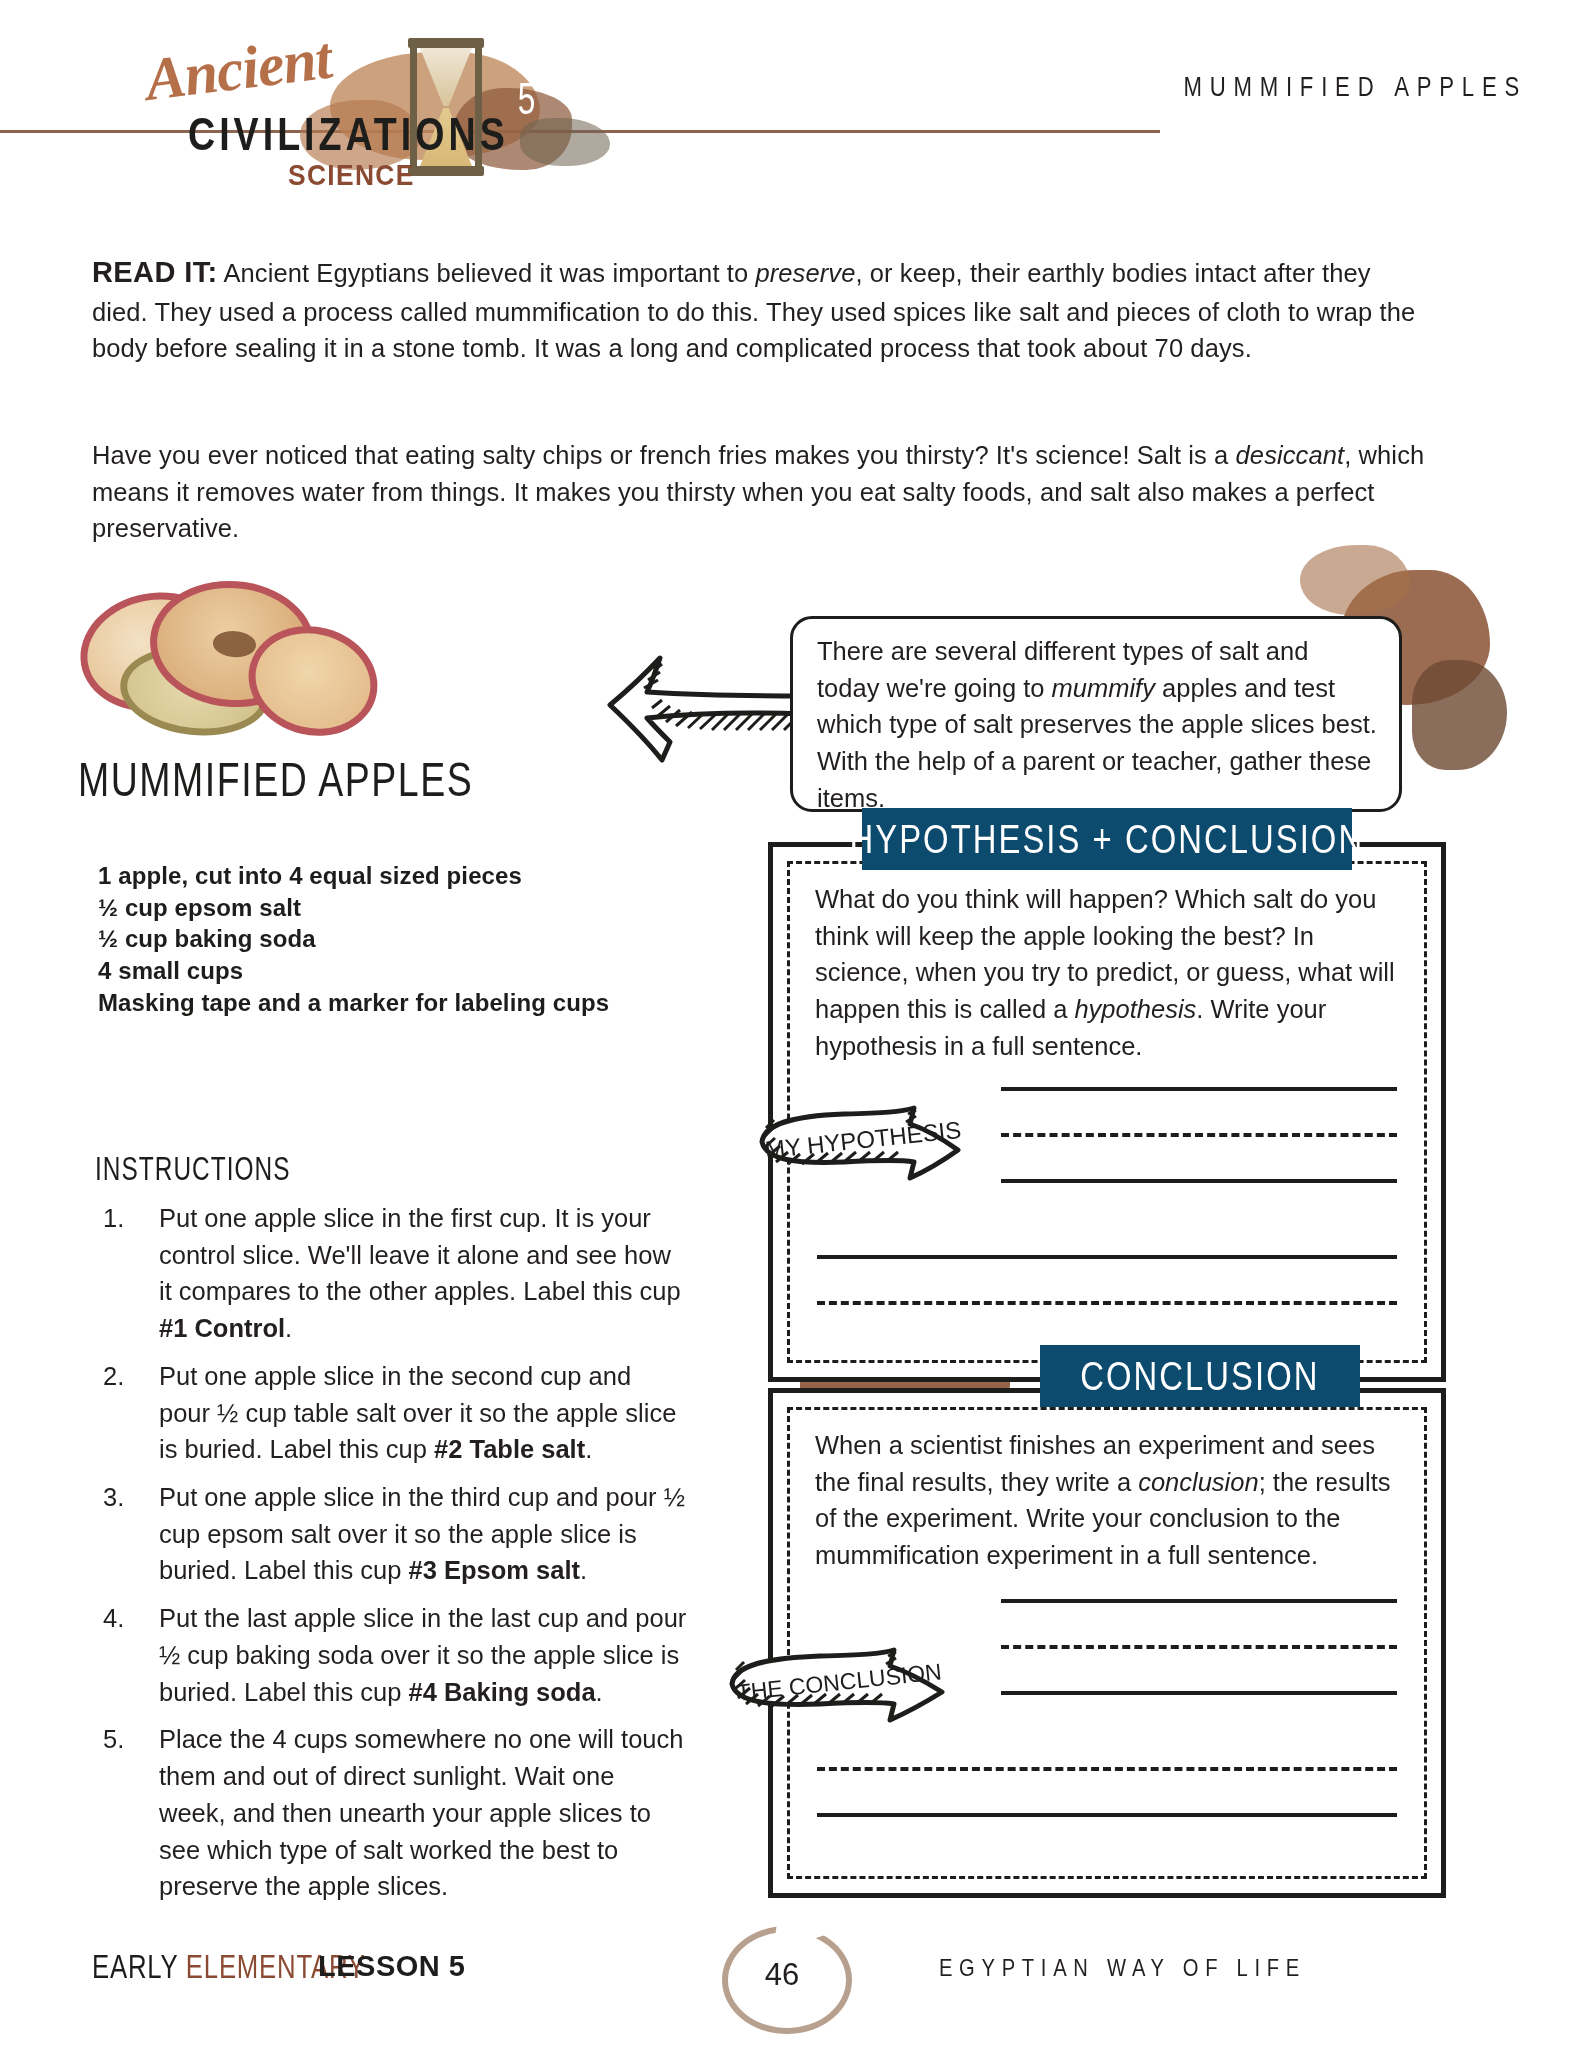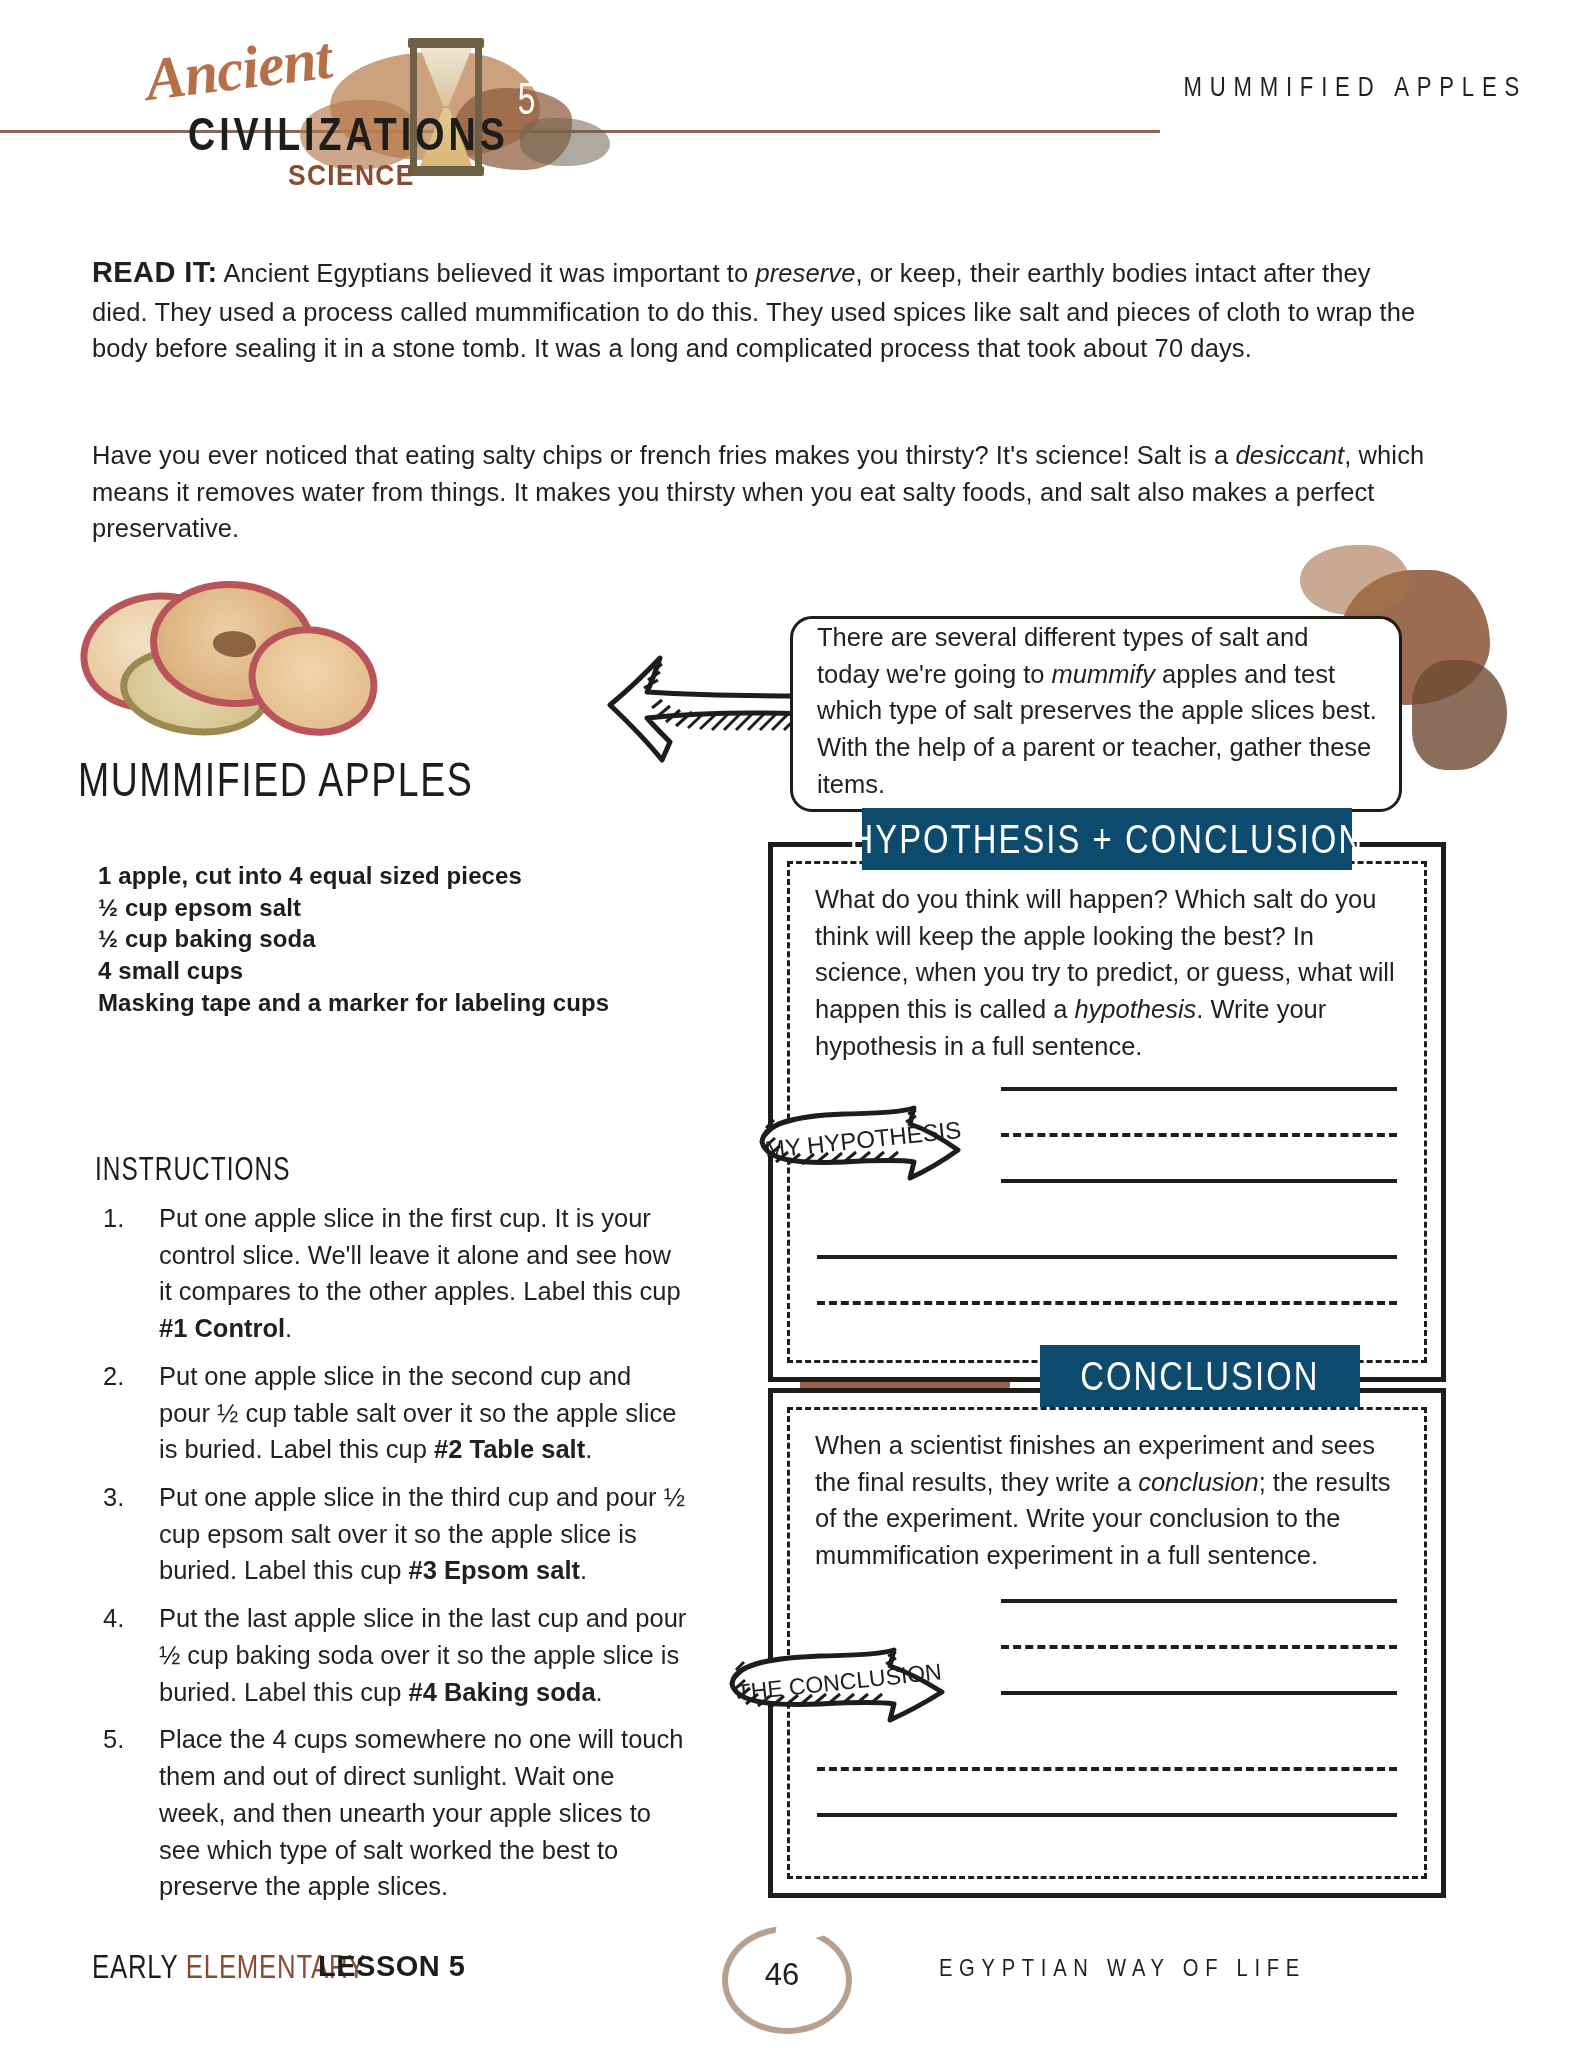--- a/index.html
+++ b/index.html
@@ -90,21 +90,21 @@
   #instructions{position:absolute;left:95px;top:1192px;width:600px;}
   #instructions ol{margin:8px;padding:0 0 0 56px;list-style:none;counter-reset:step;}
   #instructions li{counter-increment:step;position:relative;margin-bottom:11px;
       font-size:25.5px;line-height:1.44;font-weight:300;color:#231f20;}
   #instructions li:before{content:counter(step) ".";position:absolute;left:-56px;
       font-weight:300;font-size:25.5px;}
 
   
   #bubble{position:absolute;left:790px;top:616px;width:606px;height:190px;
       border:3px solid #1d1d1b;border-radius:22px;background:#fff;z-index:5;}
-  #bubble .bt{position:absolute;left:24px;top:0;right:22px;
+  #bubble .bt{position:absolute;left:24px;top:14px;right:22px;
       font-size:25.5px;line-height:1.44;font-weight:300;color:#231f20;}
   #bubble-arrow{position:absolute;left:600px;top:650px;width:210px;height:125px;z-index:4;}
 
   
   .banner{position:absolute;background:#0c4a6e;color:#fff;display:flex;
       align-items:center;justify-content:center;z-index:6;}
   .banner span{font-size:40px;letter-spacing:2.5px;
       font-family:"Liberation Sans Narrow","Liberation Sans",sans-serif;
       transform:scaleX(.82);white-space:nowrap;}
   #banner-hyp{left:862px;top:808px;width:490px;height:62px;}

